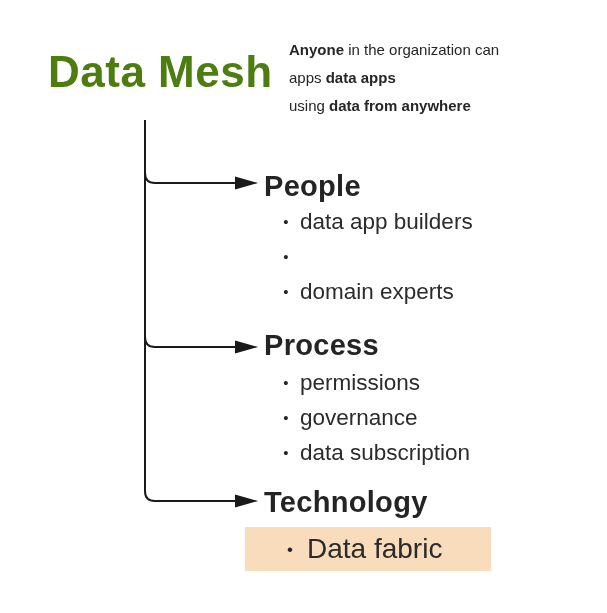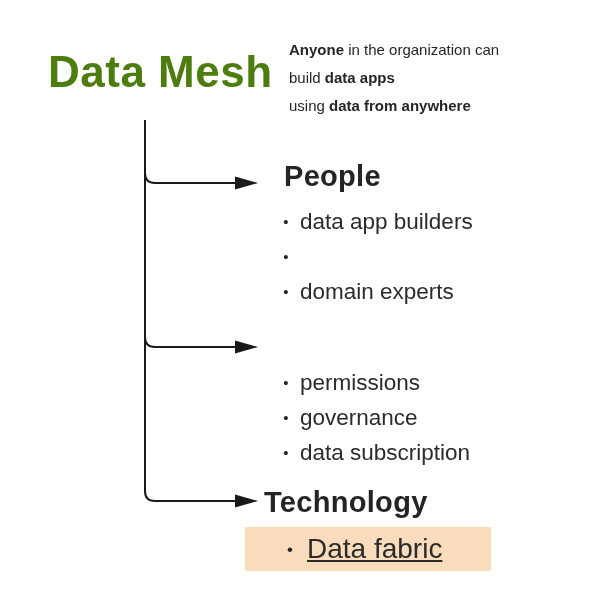--- a/index.html
+++ b/index.html
@@ -52,21 +52,21 @@
   .section-heading {
     position: absolute;
     left: 264px;
     font-size: 29px;
     font-weight: 700;
     line-height: 38px;
     letter-spacing: 0.3px;
     color: #242424;
     white-space: nowrap;
   }
-  .heading-people { top: 157px; margin-left: 20px; }
+  .heading-people { top: 167px; }
   .heading-process { top: 326px; }
   .heading-technology { top: 483px; text-align: right; }
   .bullet-list {
     position: absolute;
     left: 272px;
     list-style: none;
   }
   .list-people { top: 204px; }
   .list-process { top: 365px; }
   .bullet-list .item {
@@ -92,32 +92,32 @@
     height: 44px;
     background: #f8dcbb;
     display: flex;
     align-items: center;
   }
   .highlight-box .bullet {
     margin-left: 28px;
     width: 34px;
     font-size: 17px;
   }
-  .highlight-box .item-label { font-size: 28px; color: #2b2b2b; white-space: nowrap; text-decoration: underline; }
+  .highlight-box .item-label { font-size: 28px; color: #2b2b2b; white-space: nowrap; }
 </style>
 </head>
 <body>
 
 <div class="canvas">
 
   <h1 class="title">Data Mesh</h1>
 
   <div class="description">
     <div class="desc-line"><span class="b">Anyone</span><span> in the organization can</span></div>
-    <div class="desc-line"><span>build </span><span class="b">data apps</span></div>
+    <div class="desc-line"><span>apps </span><span class="b">data apps</span></div>
     <div class="desc-line"><span>using </span><span class="b">data from anywhere</span></div>
   </div>
 
   <svg class="connector" width="607" height="613" viewBox="0 0 607 613" aria-hidden="true">
     <path d="M145 120 L145 491 Q145 501 155 501 L236 501"></path>
     <path d="M145 173 Q145 183 155 183 L236 183"></path>
     <path d="M145 337 Q145 347 155 347 L236 347"></path>
     <polygon points="235,176.5 258,183 235,189.5"></polygon>
     <polygon points="235,340.5 258,347 235,353.5"></polygon>
     <polygon points="235,494.5 258,501 235,507.5"></polygon>
@@ -131,20 +131,21 @@
     </li>
     <li class="item">
       <span class="bullet">•</span>
     </li>
     <li class="item">
       <span class="bullet">•</span>
       <span class="item-label">domain experts</span>
     </li>
   </ul>
 
+  <h2 class="section-heading heading-process">Process</h2>
   <ul class="bullet-list list-process">
     <li class="item">
       <span class="bullet">•</span>
       <span class="item-label">permissions</span>
     </li>
     <li class="item">
       <span class="bullet">•</span>
       <span class="item-label">governance</span>
     </li>
     <li class="item">

